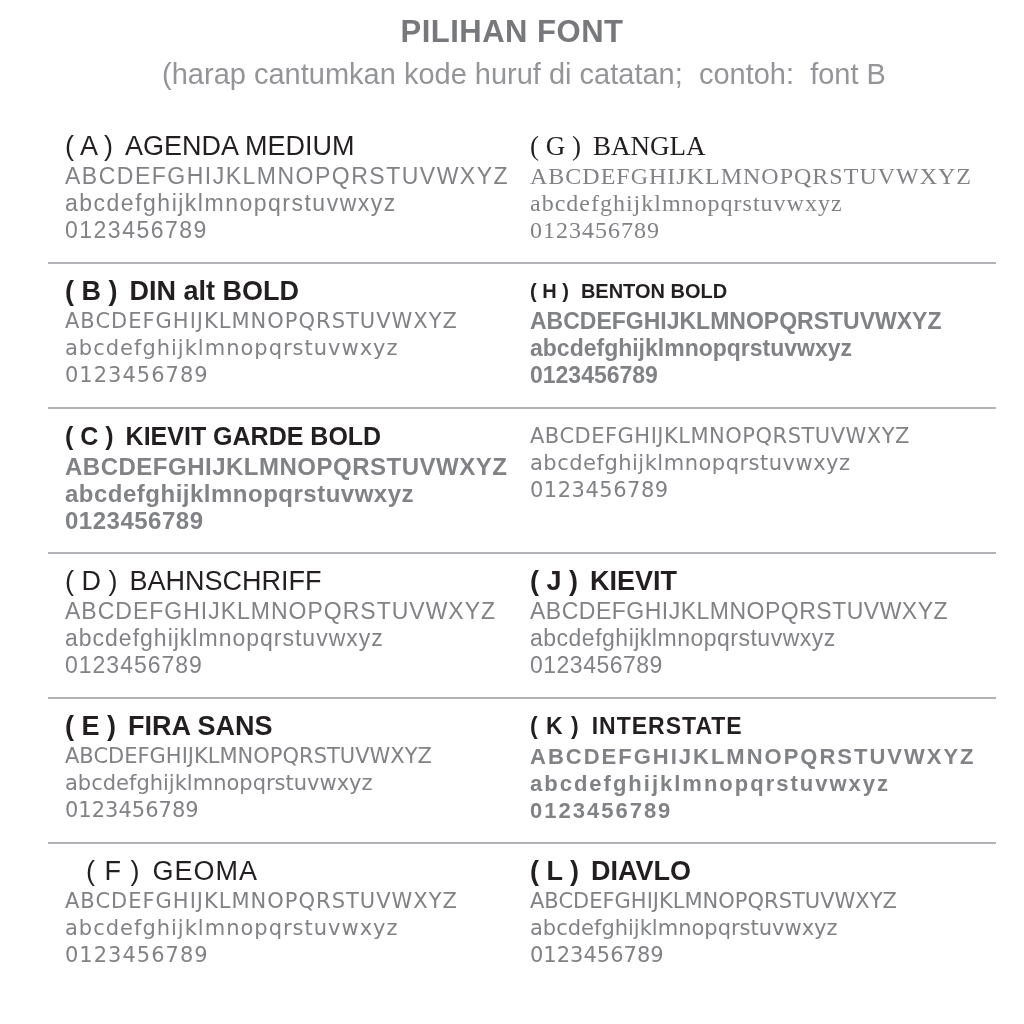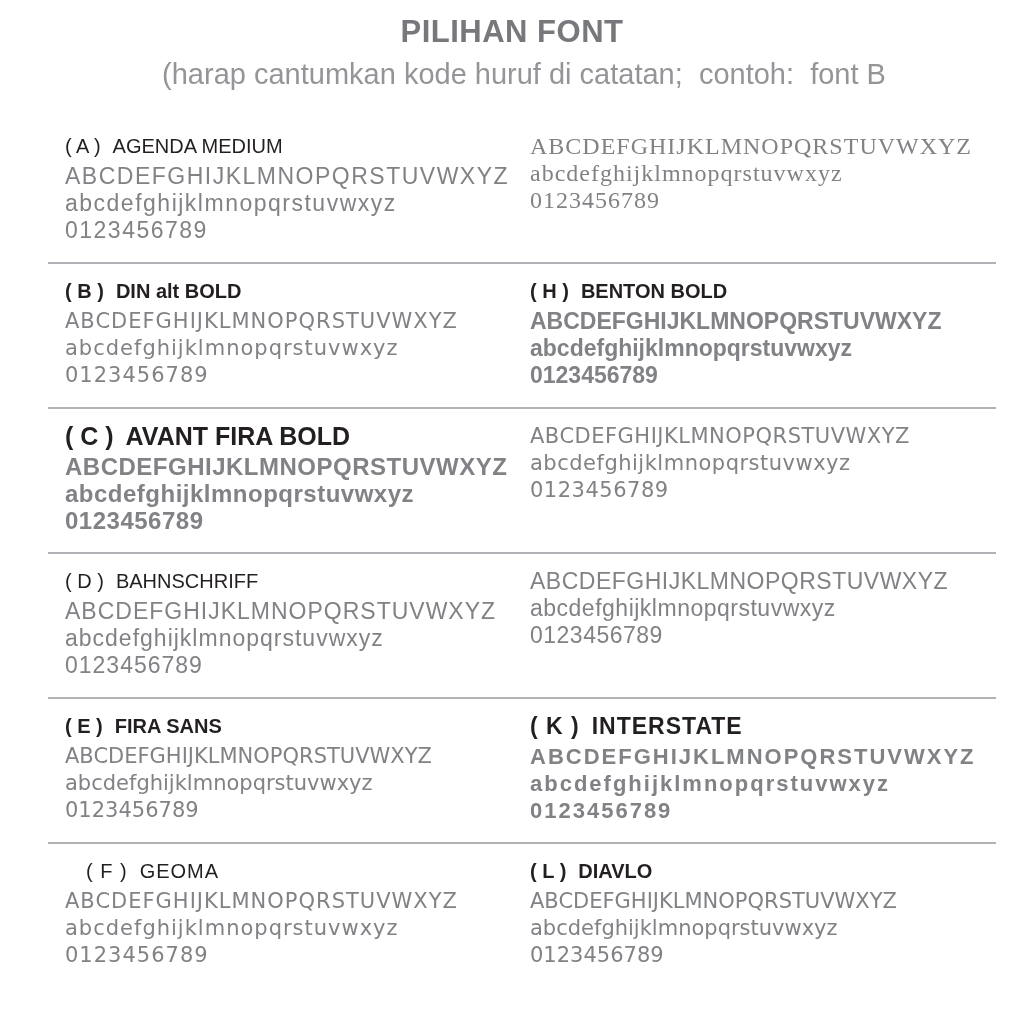--- a/index.html
+++ b/index.html
@@ -32,21 +32,21 @@
   .row { display: flex; padding: 14px 0 18px 0; }
   .row.divided { border-top: 2px solid var(--color-divider, #b1b3b6); }
   .cell.left {
     box-sizing: border-box;
     flex: 0 0 482px;
     padding-left: 17px;
   }
   .cell.right { flex: 1; }
   .label {
     color: var(--color-label, #231f20);
-    font-size: 20px;
+    font-size: 27px;
     line-height: 26px;
     margin-bottom: 4px;
     white-space: pre;
   }
   .label .name { margin-left: 12px; }
   .line {
     color: var(--color-sample, #808285);
     font-size: 23px;
     line-height: 27px;
     white-space: pre;
@@ -86,20 +86,21 @@
 <div class="grid">
 
   <div class="row">
     <div class="cell left font-a">
       <div class="label"><span class="code">( A )</span><span class="name">AGENDA MEDIUM</span></div>
       <div class="line">ABCDEFGHIJKLMNOPQRSTUVWXYZ</div>
       <div class="line">abcdefghijklmnopqrstuvwxyz</div>
       <div class="line">0123456789</div>
     </div>
     <div class="cell right font-g">
+      <div class="label"><span class="code">( G )</span><span class="name">BANGLA</span></div>
       <div class="line">ABCDEFGHIJKLMNOPQRSTUVWXYZ</div>
       <div class="line">abcdefghijklmnopqrstuvwxyz</div>
       <div class="line">0123456789</div>
     </div>
   </div>
 
   <div class="row divided">
     <div class="cell left font-b">
       <div class="label"><span class="code">( B )</span><span class="name">DIN alt BOLD</span></div>
       <div class="line">ABCDEFGHIJKLMNOPQRSTUVWXYZ</div>
@@ -109,40 +110,41 @@
     <div class="cell right font-h">
       <div class="label"><span class="code">( H )</span><span class="name">BENTON BOLD</span></div>
       <div class="line">ABCDEFGHIJKLMNOPQRSTUVWXYZ</div>
       <div class="line">abcdefghijklmnopqrstuvwxyz</div>
       <div class="line">0123456789</div>
     </div>
   </div>
 
   <div class="row divided">
     <div class="cell left font-c">
-      <div class="label"><span class="code">( C )</span><span class="name">AVANT FIRA BOLD</span></div>
+      <div class="label"><span class="code">( C )</span><span class="name">KIEVIT GARDE BOLD</span></div>
       <div class="line">ABCDEFGHIJKLMNOPQRSTUVWXYZ</div>
       <div class="line">abcdefghijklmnopqrstuvwxyz</div>
       <div class="line">0123456789</div>
     </div>
     <div class="cell right font-i">
       <div class="line">ABCDEFGHIJKLMNOPQRSTUVWXYZ</div>
       <div class="line">abcdefghijklmnopqrstuvwxyz</div>
       <div class="line">0123456789</div>
     </div>
   </div>
 
   <div class="row divided">
     <div class="cell left font-d">
       <div class="label"><span class="code">( D )</span><span class="name">BAHNSCHRIFF</span></div>
       <div class="line">ABCDEFGHIJKLMNOPQRSTUVWXYZ</div>
       <div class="line">abcdefghijklmnopqrstuvwxyz</div>
       <div class="line">0123456789</div>
     </div>
     <div class="cell right font-j">
+      <div class="label"><span class="code">( J )</span><span class="name">KIEVIT</span></div>
       <div class="line">ABCDEFGHIJKLMNOPQRSTUVWXYZ</div>
       <div class="line">abcdefghijklmnopqrstuvwxyz</div>
       <div class="line">0123456789</div>
     </div>
   </div>
 
   <div class="row divided">
     <div class="cell left font-e">
       <div class="label"><span class="code">( E )</span><span class="name">FIRA SANS</span></div>
       <div class="line">ABCDEFGHIJKLMNOPQRSTUVWXYZ</div>

